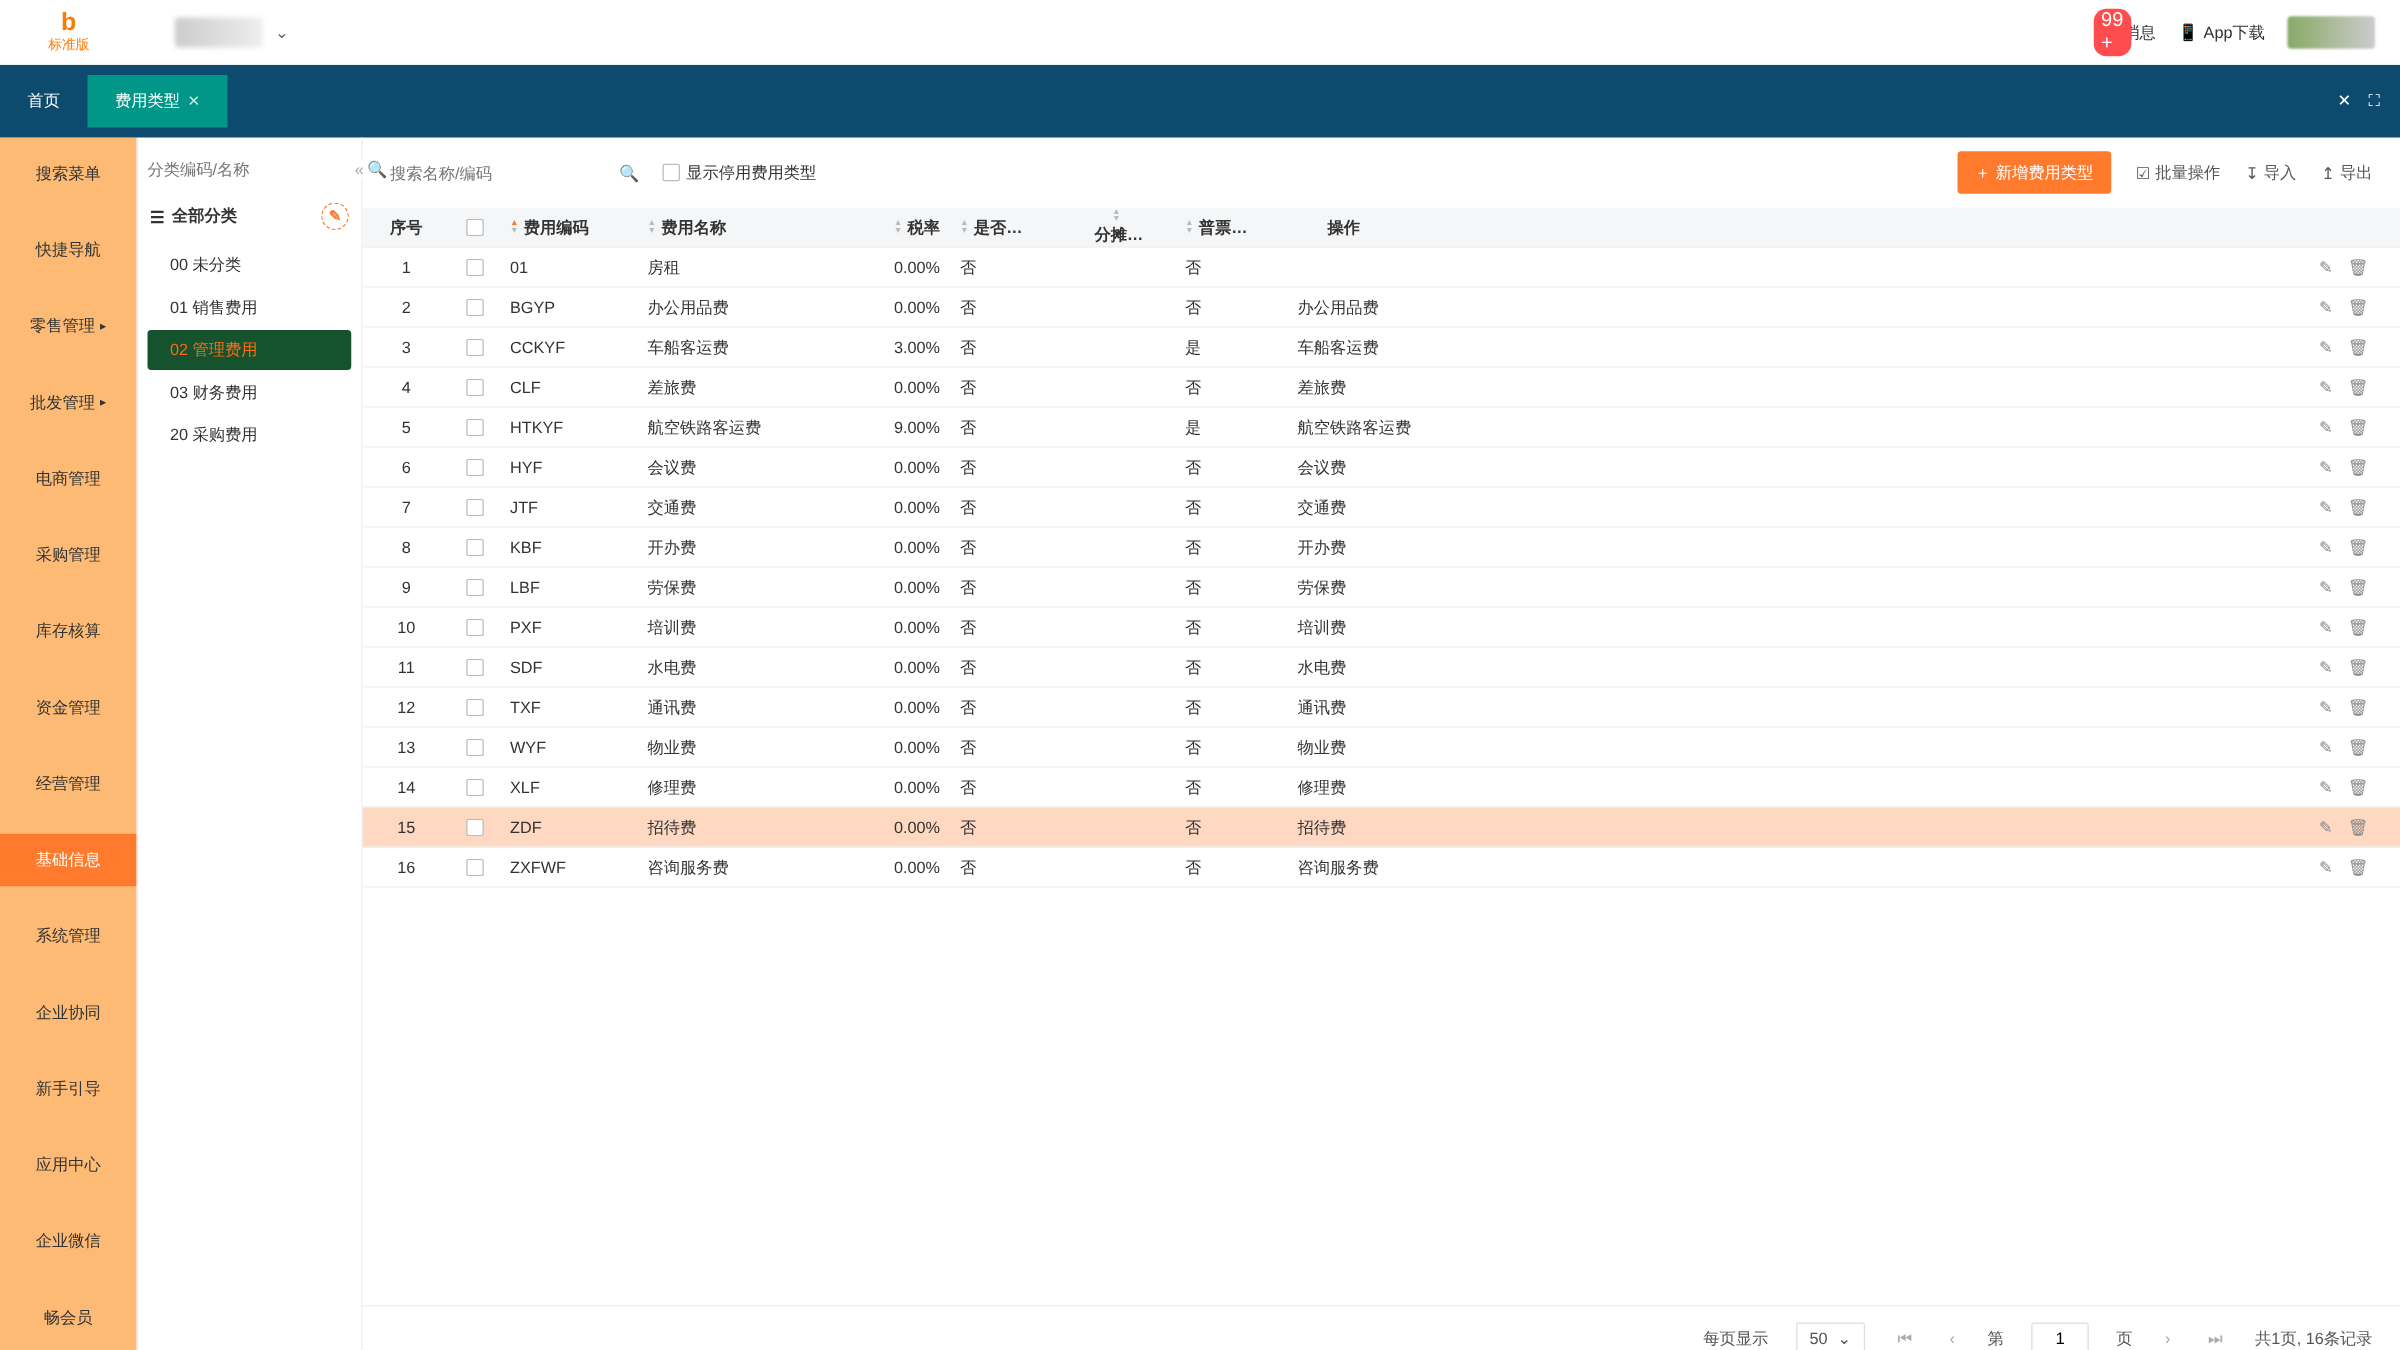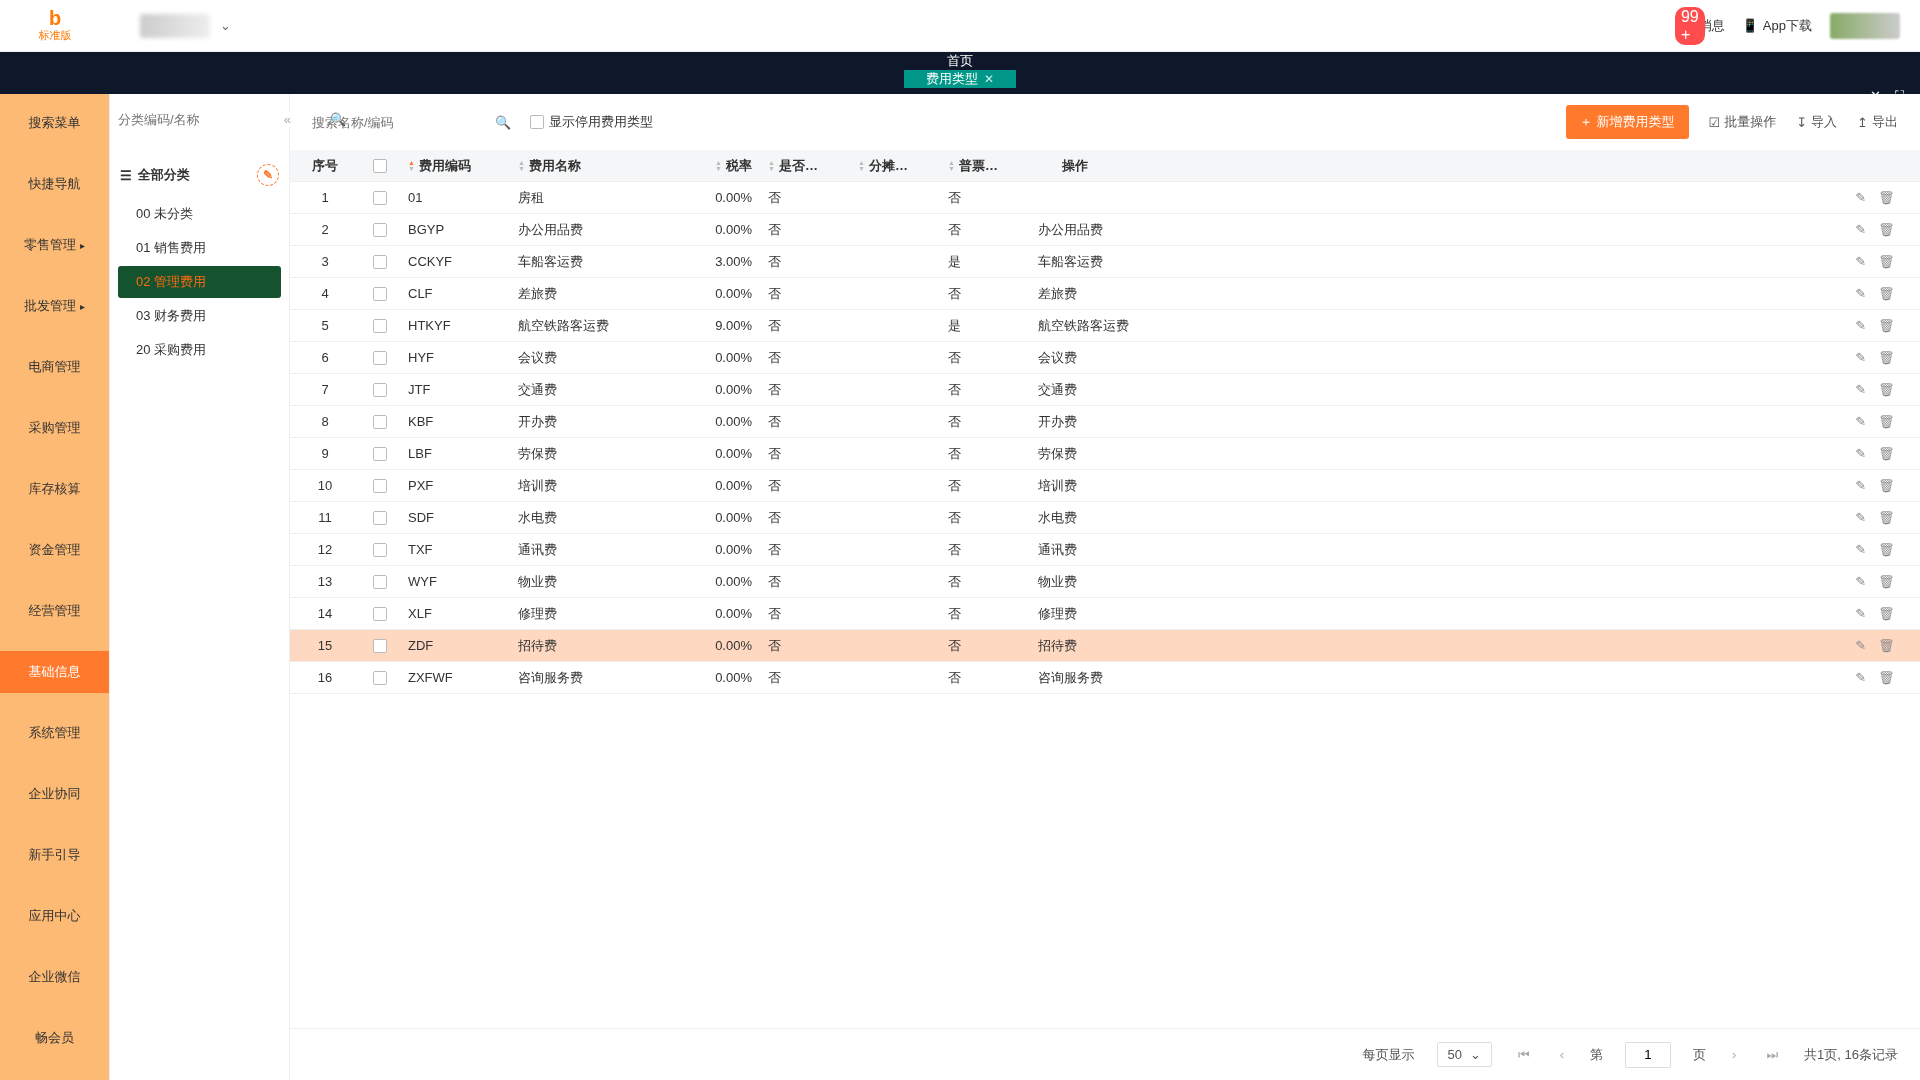--- a/index.html
+++ b/index.html
@@ -10,37 +10,37 @@
 .logo { width:110px; height:52px; display:flex; flex-direction:column; align-items:center; justify-content:center; color:#ff7a00; font-size:11px; }
 .logo-glyph { font-size:20px; font-weight:bold; line-height:1; }
 .org { margin-left:30px; color:#666; display:flex; align-items:center; gap:10px; }
 .org .avatar-blur { width:70px; height:24px; background:linear-gradient(90deg,#ccc,#eee); filter:blur(2px); border-radius:3px; }
 .top-right { margin-left:auto; display:flex; align-items:center; gap:18px; padding-right:20px; }
 .badge-wrap { position:relative; display:flex; align-items:center; gap:4px; cursor:pointer; }
 .badge { position:absolute; top:-10px; right:20px; background:#ff4d4f; color:#fff; font-size:16px; padding:1px 6px; border-radius:10px; }
 .top-user { width:70px; height:26px; background:linear-gradient(90deg,#8a6,#ccc); filter:blur(1px); border-radius:3px; }
 
 
-.tabstrip { height:42px; background:#0f172a; display:flex; align-items:center; position:relative;flex-direction:column; }
+.tabstrip { height:58px; background:#0c4a6e; display:flex; align-items:center; position:relative; }
 .tab { height:42px; padding:0 22px; display:flex; align-items:center; color:#fff; cursor:pointer; gap:6px; }
 .tab.active { background:#009688; }
 .tab .x { font-size:12px; opacity:.8; }
 .tabstrip-icons { margin-left:auto; display:flex; gap:14px; padding-right:16px; color:#fff; }
 
 
 .body { display:flex; height:calc(1080px - 52px - 42px); }
 
 
 .sidebar { width:110px; background:#fdba74; border-right:1px solid #eee; display:flex; flex-direction:column; padding-top:8px;gap:19px; }
 .sidebar-item { height:42px; display:flex; align-items:center; justify-content:center; cursor:pointer; font-size:13px; color:#333; position:relative; gap:4px;}
 .sidebar-item.active { background:#ff7a2d; color:#fff; }
 
 
 .catpanel { width:180px; border-right:1px solid #eee; padding:10px 8px; position:relative; }
-.cat-search { display:flex; align-items:center; border:none; height:30px; margin-bottom:26px;gap:36px;}
+.cat-search { display:flex; align-items:center; border:none; height:30px; margin-bottom:8px;}
 .cat-search input { flex:1; border:none; outline:none; font-size:13px; color:#999; }
 .cat-head { display:flex; align-items:center; gap:6px; font-weight:600; margin-bottom:8px; padding:4px 2px;}
 .cat-edit { width:22px; height:22px; border:1px dashed #ff7a2d; color:#ff7a2d; border-radius:50%; display:flex; align-items:center; justify-content:center; font-size:12px; margin-left:auto;}
 .collapse-btn { position:absolute; right:-2px; top:18px; color:#aaa; cursor:pointer;}
 .cat-item { padding:7px 4px 7px 18px; cursor:pointer; border-radius:3px; margin-bottom:2px;}
 .cat-item.active { background:#14532d; color:#ff6a13; }
 
 
 .main { flex:1; display:flex; flex-direction:column; }
 .toolbar { height:56px; display:flex; align-items:center; padding:0 22px; gap:18px; }
@@ -52,21 +52,21 @@
 .btn-primary { background:#ff7a2d; color:#fff; padding:8px 14px; border-radius:3px; cursor:pointer; display:flex; align-items:center; gap:4px;}
 .link-btn { display:flex; align-items:center; gap:4px; cursor:pointer; color:#555; }
 
 
 .table { flex:1; overflow:auto; }
 .thead,.trow { display:flex; align-items:center; height:32px; border-bottom:1px solid #eee; }
 .thead { background:#f5f6f7; font-weight:600; position:sticky; top:0; }
 .trow.hl { background:#ffd8c2; }
 .cell { padding:0 8px; display:flex; align-items:center; overflow:hidden; white-space:nowrap; text-overflow:ellipsis; }
 .c-seq{width:70px;justify-content:center;} .c-chk{width:40px;justify-content:center;} .c-code{width:110px;} .c-name{width:160px;}
-.c-rate{width:90px;justify-content:flex-end;} .c-sf{width:90px;} .c-ft{width:90px;} .c-pp{width:90px;text-align:right;}
+.c-rate{width:90px;justify-content:flex-end;} .c-sf{width:90px;} .c-ft{width:90px;flex-direction:column;} .c-pp{width:90px;text-align:right;}
 .c-remark{flex:1;} .c-op{width:90px;justify-content:center;gap:12px;}
 .sort-ic{display:inline-flex;flex-direction:column;margin-right:4px;font-size:7px;color:#bbb;line-height:6px;}
 .sort-ic.asc .up{color:#ff7a2d;}
 .act-ic{color:#888;cursor:pointer;font-size:13px;}
 
 
 .pager { height:52px; border-top:1px solid #eee; display:flex; align-items:center; justify-content:flex-end; gap:22px; padding:0 22px; color:#555;}
 .pgsel { border:1px solid #ddd; padding:4px 10px; display:flex; align-items:center; gap:8px; border-radius:2px;}
 .pgbtn { color:#aaa; cursor:pointer; padding:0 4px;}
 .pgnum { border:1px solid #ddd; width:46px; height:26px; text-align:center; border-radius:2px;}

